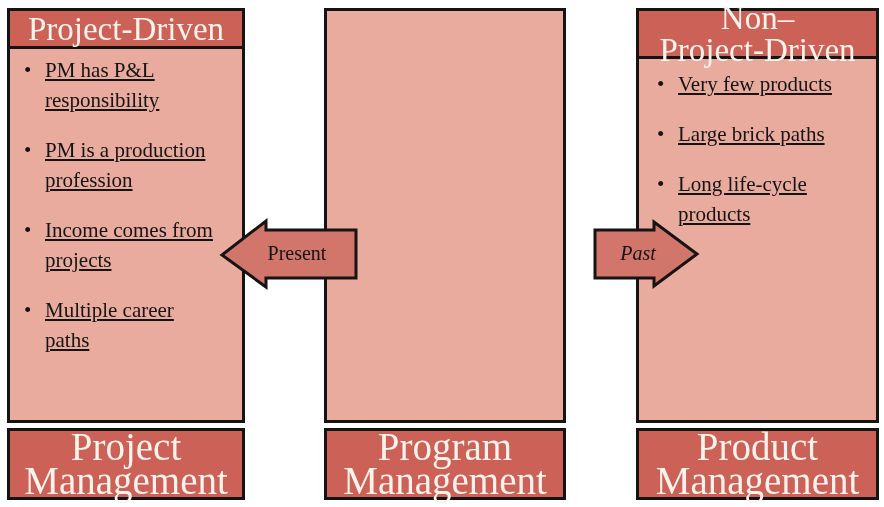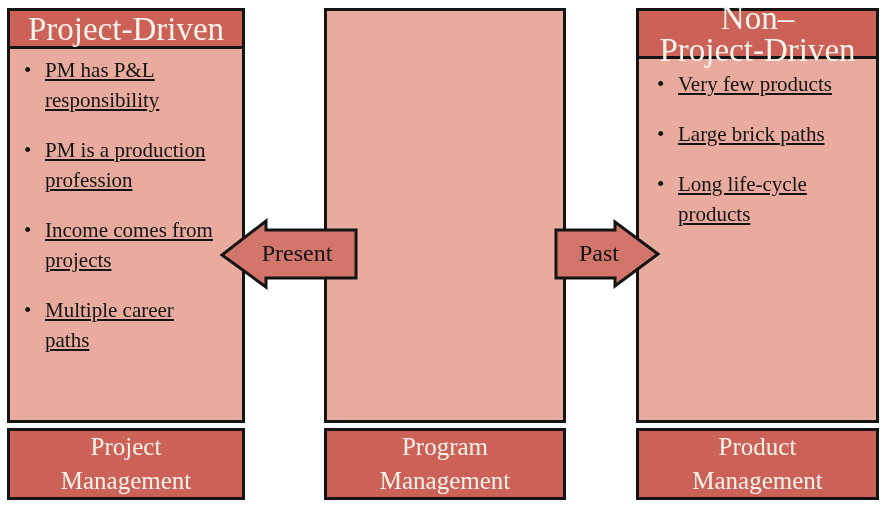--- a/index.html
+++ b/index.html
@@ -66,43 +66,43 @@
   }
 
   .footer-box {
     position: absolute;
     top: 428px; left: 0; right: 0;
     height: 72px;
     display: flex; align-items: center; justify-content: center;
     background: var(--header-fill);
     border: 3px solid var(--border);
     color: var(--header-text);
-    font-size: 25px;
+    font-size: 39px;
     line-height: 34px;
     text-align: center;
     white-space: pre-line;
     z-index: 1;
   }
 
   .arrow { position: absolute; z-index: 2; }
   .arrow-present { left: 219px; top: 218px; width: 140px; height: 72px; }
-  .arrow-past    { left: 554px; top: 218px; width: 108px; height: 72px; }
+  .arrow-past    { left: 593px; top: 218px; width: 108px; height: 72px; font-style: italic; }
   .arrow svg { display: block; width: 100%; height: 100%; }
   .arrow polygon {
     fill: var(--arrow-fill);
     stroke: var(--border);
     stroke-width: 3;
     stroke-linejoin: miter;
   }
   .arrow-label {
     position: absolute;
     left: 0; right: 0; top: 21px;
     text-align: center;
     color: var(--body-text);
-    font-size: 24px;
+    font-size: 20px;
     line-height: 28px;
   }
   .arrow-present .arrow-label { left: 16px; }
   .arrow-past .arrow-label { right: 18px; }
 </style>
 </head>
 <body>
 
 <div class="canvas">
 

